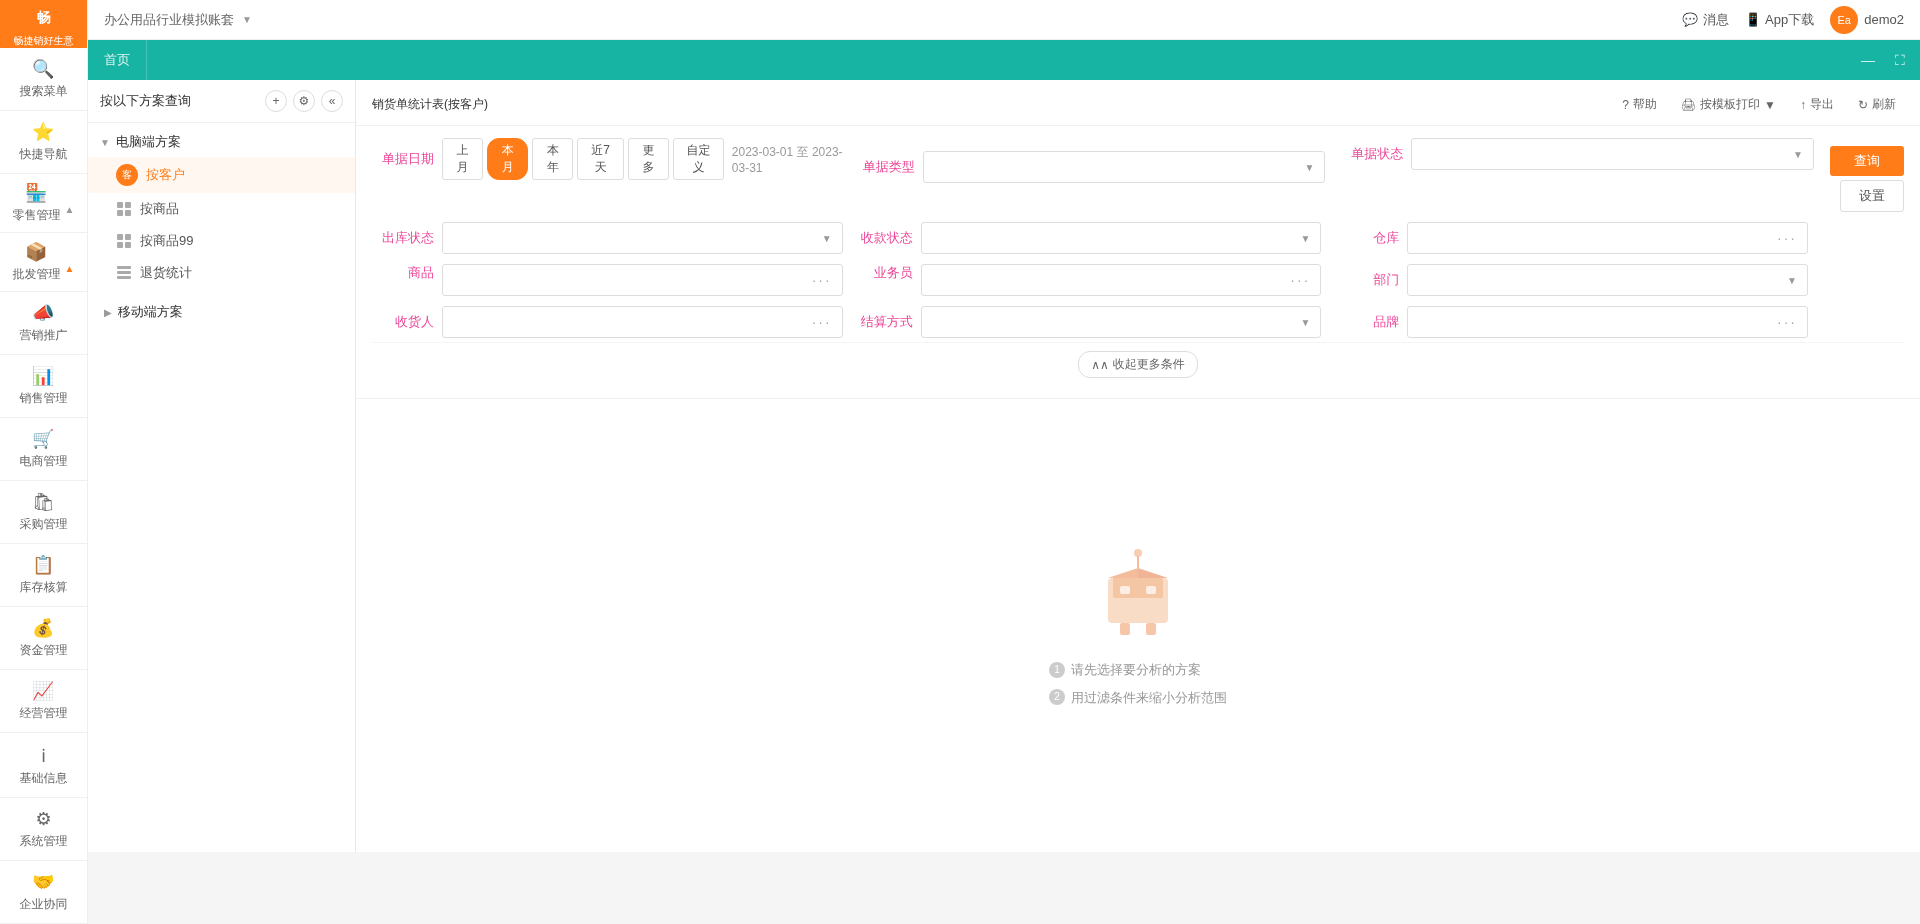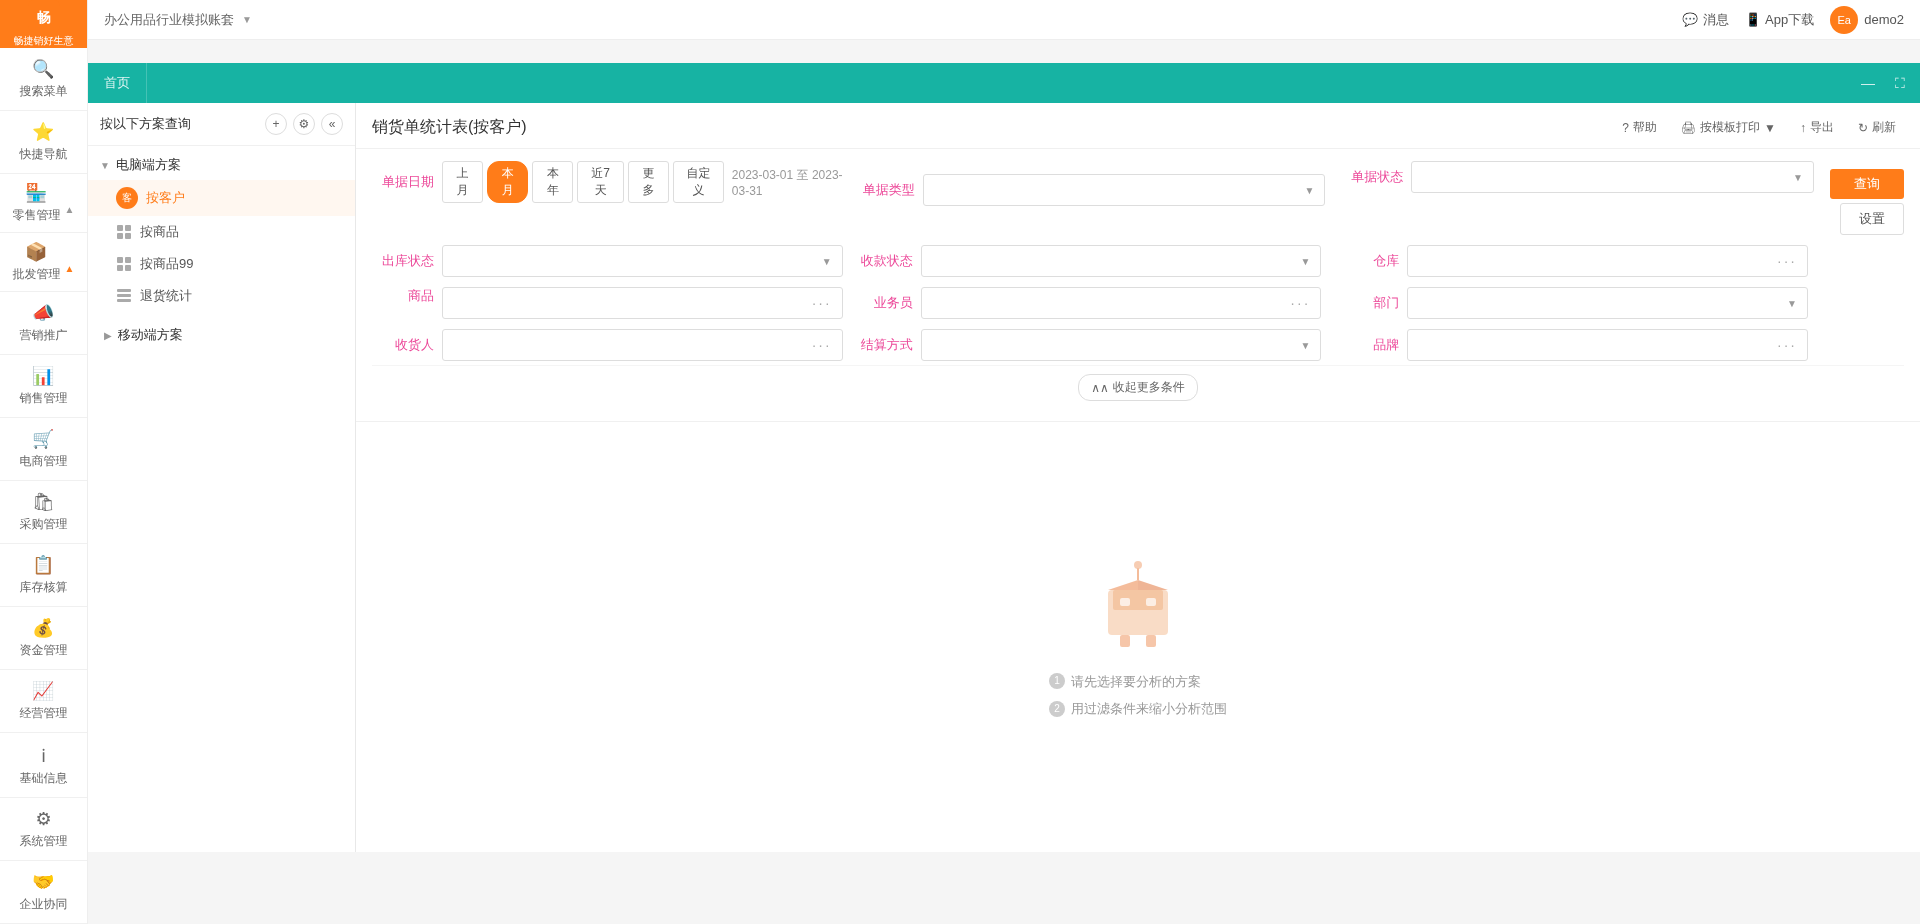--- a/index.html
+++ b/index.html
@@ -18,21 +18,21 @@
 
     
     .top-header { height: 40px; background: #fff; display: flex; align-items: center; justify-content: space-between; padding: 0 16px; border-bottom: 1px solid #eee; }
     .top-header-left { display: flex; align-items: center; gap: 8px; font-size: 13px; color: #666; }
     .top-header-left .dropdown-arrow { font-size: 10px; color: #999; }
     .top-header-right { display: flex; align-items: center; gap: 16px; font-size: 13px; color: #555; }
     .top-header-right .icon-btn { display: flex; align-items: center; gap: 4px; cursor: pointer; color: #555; }
     .avatar { width: 28px; height: 28px; border-radius: 50%; background: #ff7c19; display: flex; align-items: center; justify-content: center; color: #fff; font-size: 11px; cursor: pointer; }
 
     
-    .tab-bar { height: 40px; background: #17b3a3; display: flex; align-items: center; padding: 0 0; position: relative; margin-top: 23px; }
+    .tab-bar { height: 40px; background: #17b3a3; display: flex; align-items: center; padding: 0 0; position: relative; }
     .tab-item { height: 40px; padding: 0 16px; display: flex; align-items: center; gap: 6px; cursor: pointer; font-size: 13px; color: rgba(255,255,255,0.85); border-right: 1px solid rgba(255,255,255,0.2); }
     .tab-item.home { background: transparent; }
     .tab-item.active { background: #fff; color: #333; border-radius: 4px 4px 0 0; }
     .tab-item .tab-close { font-size: 12px; color: #999; cursor: pointer; margin-left: 4px; }
     .tab-bar-actions { position: absolute; right: 8px; display: flex; gap: 8px; }
     .tab-bar-action-btn { width: 24px; height: 24px; display: flex; align-items: center; justify-content: center; cursor: pointer; color: rgba(255,255,255,0.8); font-size: 14px; }
 
     
     .content-area { flex: 1; display: flex; background: #f5f5f5; overflow: hidden; }
 
@@ -54,21 +54,21 @@
     .scheme-item .si-icon-small { width: 16px; height: 16px; display: flex; align-items: center; justify-content: center; color: #aaa; font-size: 12px; }
 
     .scheme-subgroup { padding: 4px 0; }
     .scheme-subgroup-header { padding: 6px 12px 6px 16px; display: flex; align-items: center; gap: 6px; cursor: pointer; font-size: 13px; color: #333; }
 
     
     .main-panel { flex: 1; display: flex; flex-direction: column; overflow: hidden; }
 
     
     .page-header { padding: 12px 16px 8px; background: #fff; display: flex; align-items: center; justify-content: space-between; border-bottom: 1px solid #f0f0f0; }
-    .page-title { font-size: 16px; font-weight: 500; color: #333; }
+    .page-title { font-size: 12px; font-weight: 500; color: #333; }
     .page-header-actions { display: flex; gap: 8px; align-items: center; }
     .header-action-btn { display: flex; align-items: center; gap: 4px; padding: 4px 8px; cursor: pointer; font-size: 12px; color: #666; border: none; background: none; }
 
     
     .filter-area { background: #fff; padding: 12px 16px; border-bottom: 1px solid #f0f0f0; }
 
     .filter-label { width: 70px; font-size: 13px; color: #ec4899; flex-shrink: 0; text-align: right; padding-right: 8px; }
 
     
     .date-picker-group { display: flex; align-items: center; gap: 4px; }
@@ -368,21 +368,21 @@
         </div>
 
         <div style="display:flex;align-items:center;margin-top:10px;">
           <div style="flex:1;display:flex;">
             <span class="filter-label">商品</span>
             <div class="filter-select">
               <span></span>
               <span class="dots">···</span>
             </div>
           </div>
-          <div style="flex:1;display:flex;align-items:center;padding:0 8px;">
+          <div style="flex:1;display:flex;padding:0 8px;">
             <span class="filter-label">业务员</span>
             <div class="filter-select">
               <span></span>
               <span class="dots">···</span>
             </div>
           </div>
           <div style="flex:1;display:flex;align-items:center;padding:0 8px;">
             <span class="filter-label">部门</span>
             <div class="filter-select">
               <span></span>

